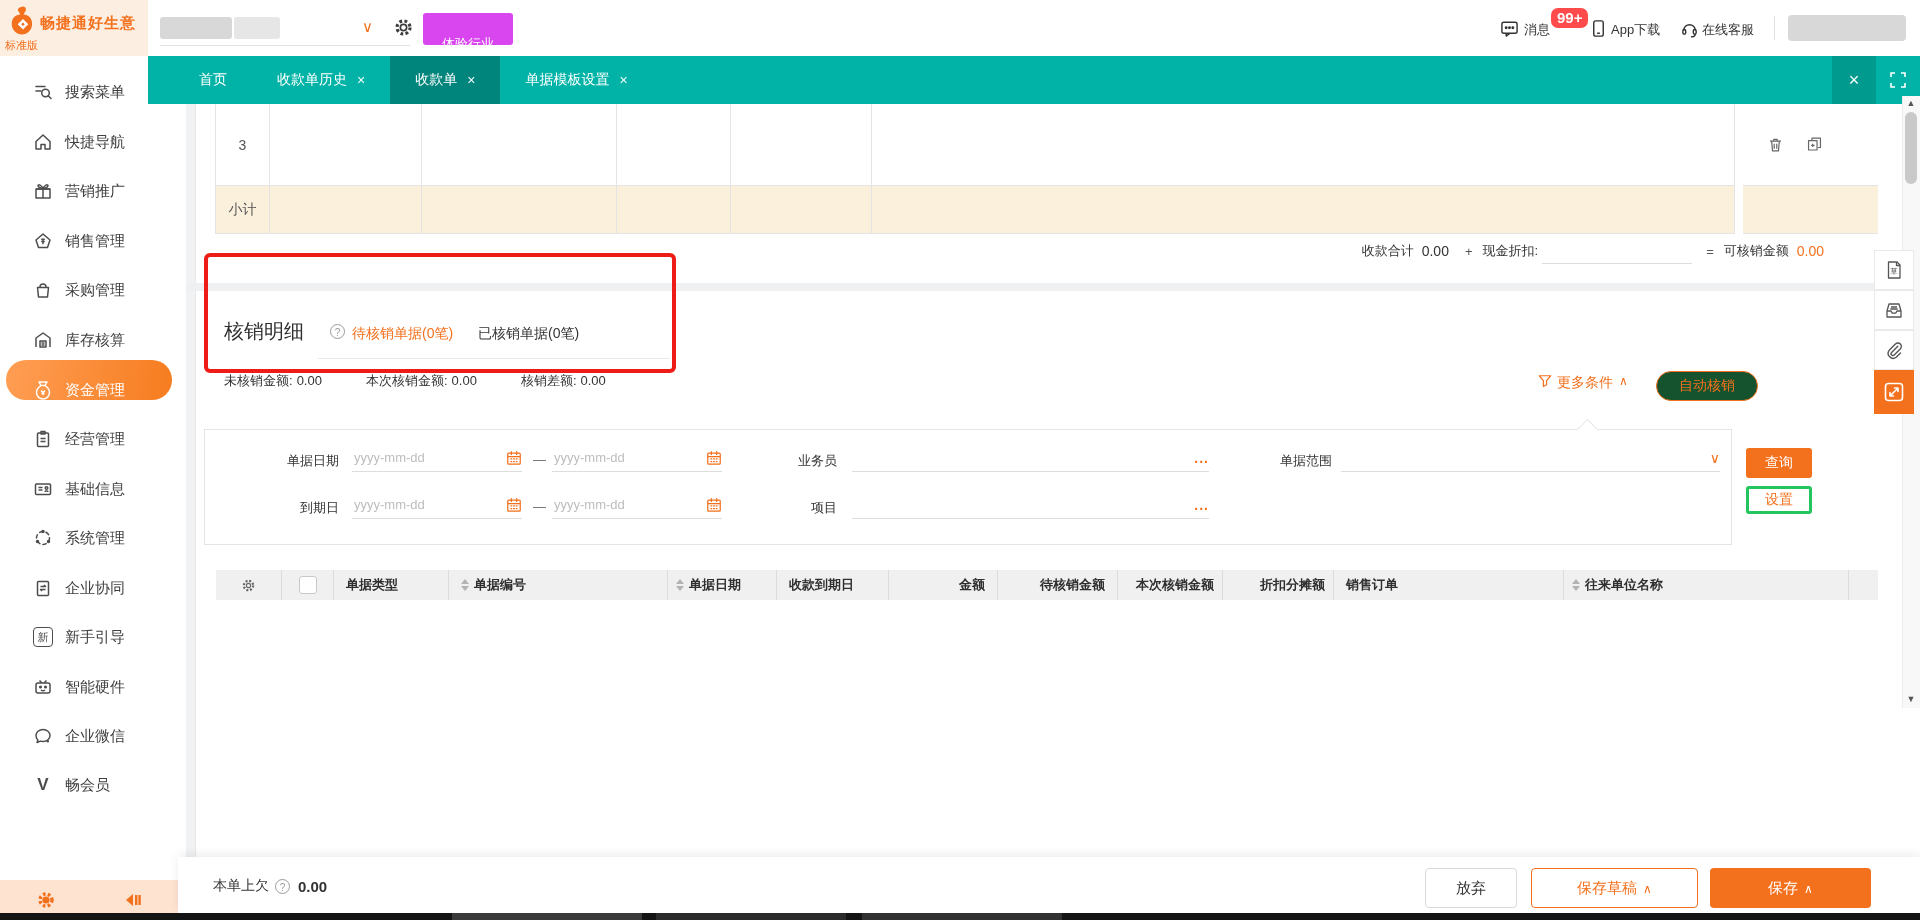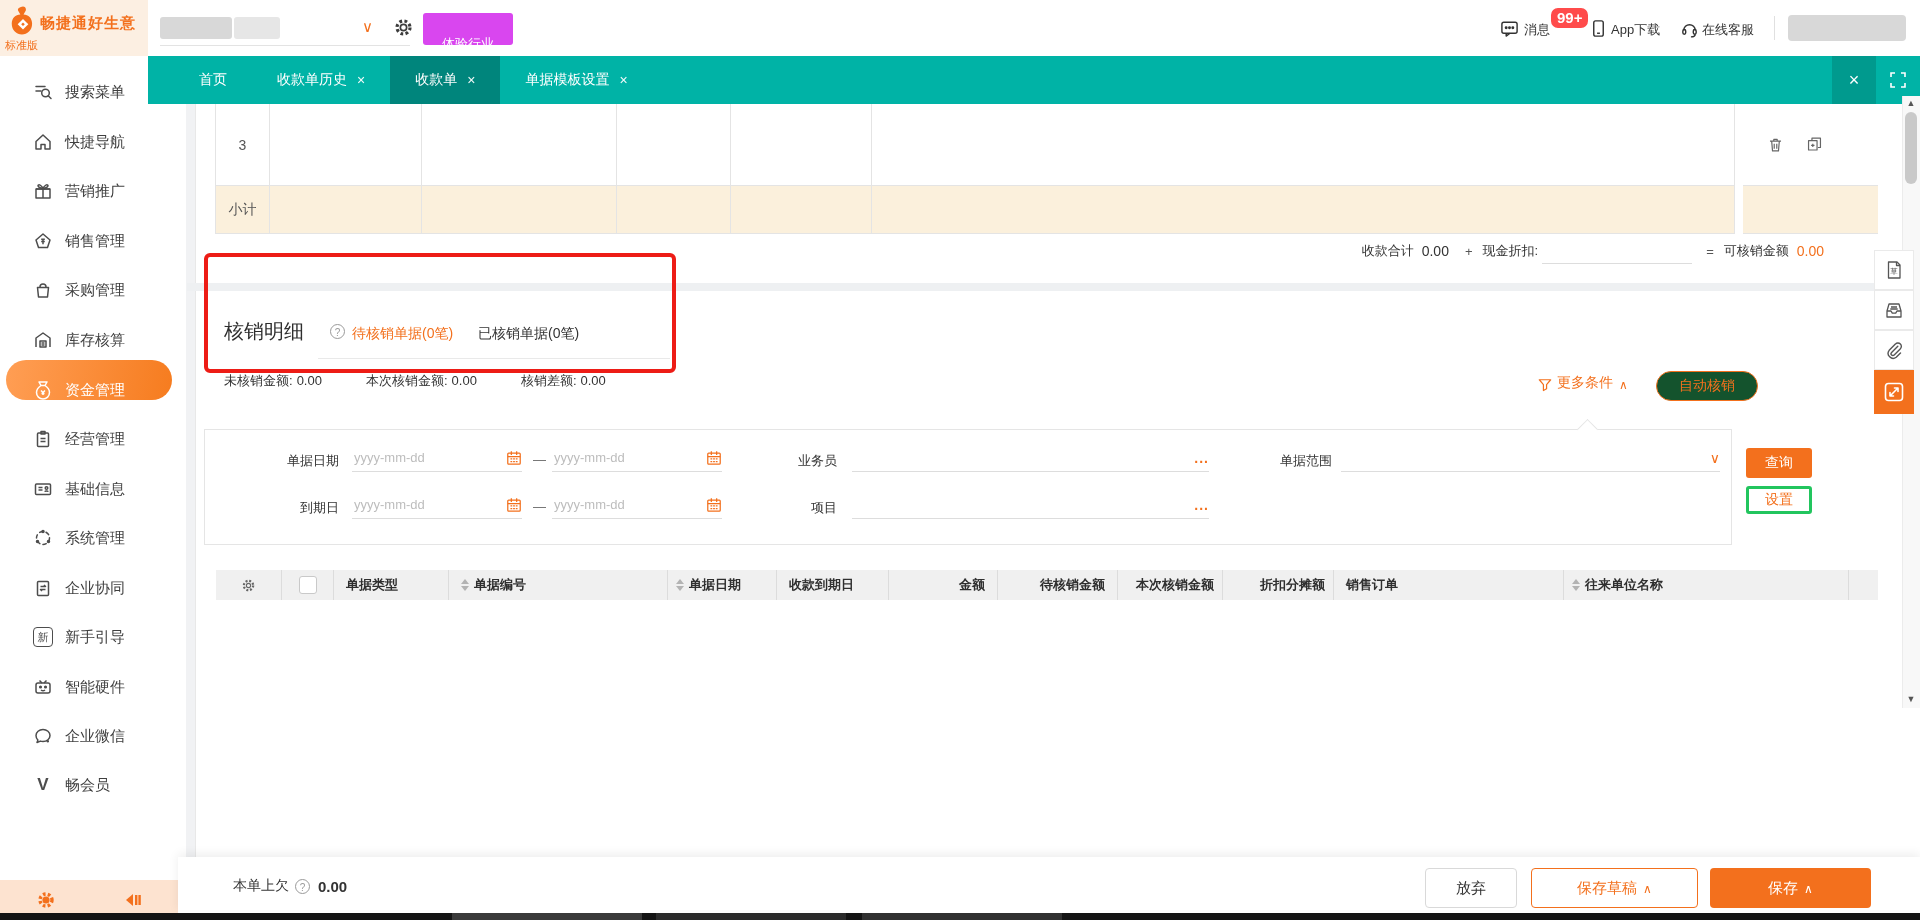--- a/index.html
+++ b/index.html
@@ -72,21 +72,21 @@
   
   .wo-title{position:absolute;left:224px;top:318px;font-size:20px;color:#2e2e2e;}
   .wo-q{position:absolute;left:330px;top:324px;width:15px;height:15px;border:1px solid #9a9a9a;border-radius:50%;
         color:#9a9a9a;font-size:10px;line-height:15px;text-align:center;box-sizing:border-box;}
   .wo-tab{position:absolute;top:325px;font-size:14px;cursor:pointer;white-space:nowrap}
   .wo-tab.pending{left:352px;color:#f3701d;}
   .wo-tab.settled{left:478px;color:#333;}
   .wo-underline{position:absolute;left:318px;top:358px;width:352px;height:1px;background:#e9e9e9;}
   .stats{position:absolute;left:224px;top:372px;display:flex;gap:44px;font-size:13px;color:#333;}
   .stats b{font-weight:normal;margin-left:4px;}
-  .more{position:absolute;left:1538px;top:374px;display:flex;align-items:flex-end;color:#f3701d;font-size:14px;cursor:pointer}
+  .more{position:absolute;left:1538px;top:374px;display:flex;align-items:flex-start;color:#f3701d;font-size:14px;cursor:pointer}
   .more svg{margin-right:5px}
   .more .caret{margin-left:6px;font-size:12px}
   .auto-btn{position:absolute;left:1656px;top:371px;width:102px;height:30px;background:#14532d;border:1px solid #f3701d;
             border-radius:15px;color:#f3701d;font-size:14px;cursor:pointer;padding:0}
   .notch{position:absolute;left:1580px;top:422px;width:14px;height:14px;background:#fff;
          border-left:1px solid #e5e5e5;border-top:1px solid #e5e5e5;transform:rotate(45deg);z-index:4;}
   
   .fpanel{position:absolute;left:204px;top:429px;width:1528px;height:116px;border:1px solid #e5e5e5;box-sizing:border-box;background:#fff;z-index:3;}
   .flabel{position:absolute;font-size:13px;color:#333;text-align:right;white-space:nowrap}
   .finput{position:absolute;height:28px;border-bottom:1px solid #ddd;display:flex;align-items:center;box-sizing:border-box;}
@@ -106,21 +106,21 @@
          font-size:13px;font-weight:bold;color:#2f2f2f;box-sizing:border-box;}
   .th{display:flex;align-items:center;box-sizing:border-box;border-right:1px solid #dcdcdc;height:100%;white-space:nowrap;overflow:hidden}
   .th.c{justify-content:center}.th.r{justify-content:flex-end;padding-right:12px}.th.l{padding-left:12px}
   .sort{display:inline-flex;flex-direction:column;gap:2px;margin-right:5px;}
   .sort i{width:0;height:0;border-left:4px solid transparent;border-right:4px solid transparent;display:block}
   .sort .up{border-bottom:5px solid #b3b3b3;}
   .sort .dn{border-top:5px solid #b3b3b3;}
   .cb{width:16px;height:16px;background:#fff;border:1px solid #c9c9c9;border-radius:3px;cursor:pointer}
   
   .fbar{position:absolute;left:178px;top:857px;width:1742px;height:56px;background:#fff;box-shadow:0 -3px 10px rgba(0,0,0,.07);}
-  .fb-label{position:absolute;left:35px;top:20px;font-size:14px;color:#333;display:flex;align-items:center;margin-left:20px;}
+  .fb-label{position:absolute;left:35px;top:20px;font-size:14px;color:#333;display:flex;align-items:center;}
   .fb-q{width:15px;height:15px;border:1px solid #9a9a9a;border-radius:50%;color:#9a9a9a;font-size:10px;line-height:15px;
         text-align:center;margin:0 8px 0 6px;box-sizing:border-box}
   .fb-val{font-weight:bold;font-size:15px;}
   .fbtn{position:absolute;top:11px;height:40px;border-radius:4px;font-size:15px;cursor:pointer;box-sizing:border-box;padding:0}
   .btn-discard{left:1247px;width:92px;background:#fff;border:1px solid #d9d9d9;color:#333;}
   .btn-draft{left:1353px;width:167px;background:#fff;border:1px solid #f3701d;color:#f3701d;}
   .btn-save{left:1532px;width:161px;background:#f3701d;border:none;color:#fff;}
   .fbtn .caret{font-size:12px;margin-left:6px}
   
   .rail-btn{position:absolute;left:1874px;width:40px;height:40px;background:#fff;border:1px solid #eaeaea;

